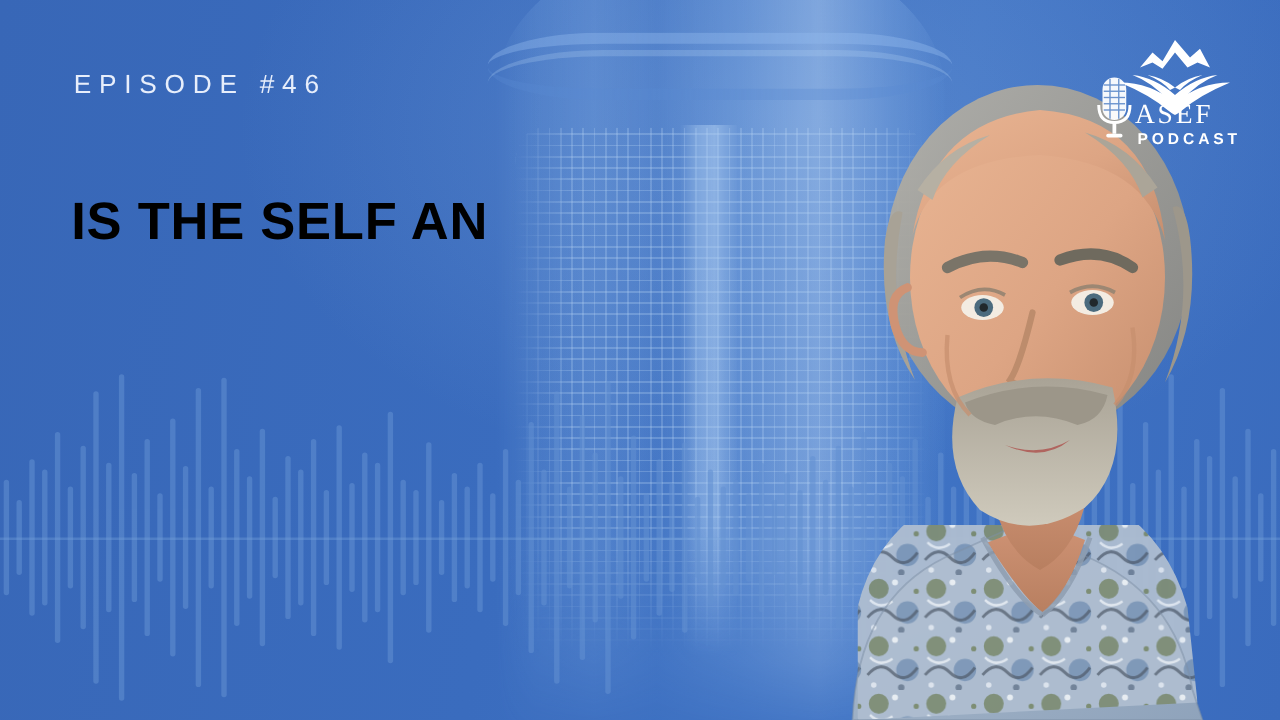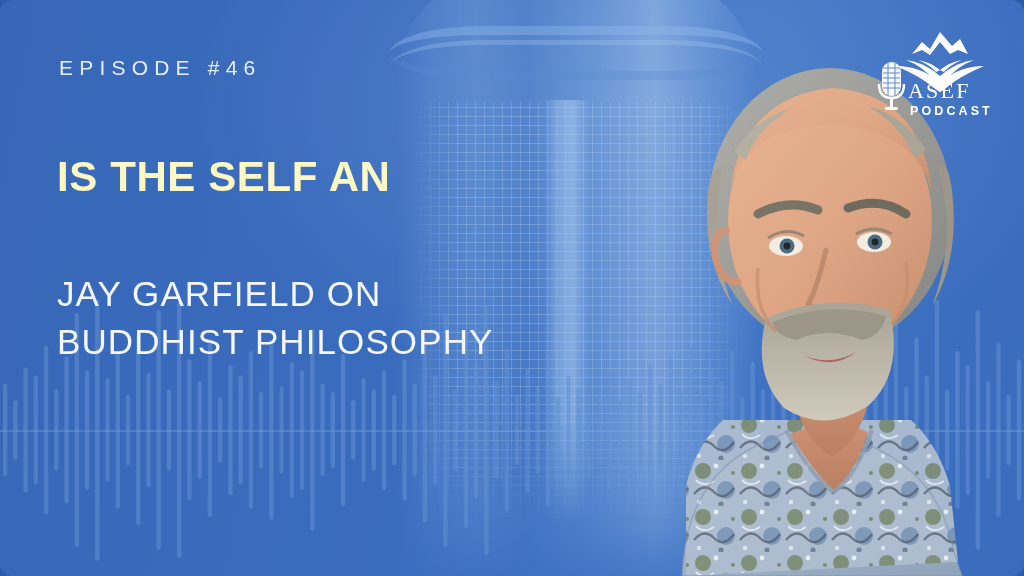--- a/index.html
+++ b/index.html
@@ -8,21 +8,20 @@
     padding: 0;
     background: #2b5ca8;
   }
   #canvas {
     position: relative;
     width: 1024px;
     height: 576px;
     overflow: hidden;
     background: #3a6cbe;
     font-family: "Liberation Sans", sans-serif;
-    border-radius: 13px;
     -webkit-font-smoothing: antialiased;
   }
 
   
   .bg-base {
     position: absolute;
     inset: 0;
     background:
       radial-gradient(ellipse 70% 80% at 62% 18%, rgba(125,165,220,0.38) 0%, rgba(125,165,220,0.0) 62%),
       linear-gradient(100deg, #3867b7 0%, #3a6cbe 42%, #3f73c4 70%, #3a6bbd 100%);
@@ -154,21 +153,21 @@
     font-size: 21px;
     font-weight: 400;
     letter-spacing: 6.2px;
     text-transform: uppercase;
     white-space: nowrap;
   }
   .title {
     position: absolute;
     top: 150px;
     left: 0;
-    color: #fef9c3;
+    color: #000000;
     font-size: 42px;
     line-height: 53px;
     font-weight: 700;
     letter-spacing: 0.6px;
     text-transform: uppercase;
     width: 430px;
   }
   .subtitle {
     position: absolute;
     top: 270px;
@@ -405,24 +404,20 @@
     </svg>
   </div>
 
   <div class="text-col">
     <div class="episode-label">EPISODE #46</div>
 
     <div class="title">
       <div>IS THE SELF AN</div>
     </div>
 
-    <div class="subtitle">
-      <div>JAY GARFIELD ON</div>
-      <div>BUDDHIST PHILOSOPHY</div>
-    </div>
   </div>
 
   <div class="logo">
     <svg viewBox="0 0 128 96" aria-hidden="true">
 
       <g>
         <path d="M42 28 L52 16 L60 23 L70 6 L82 20 L90 13 L98 28 L88 24 L80 28 L70 16 L60 29 L52 24 z" fill="#ffffff"></path>
       </g>
 
       <g>

